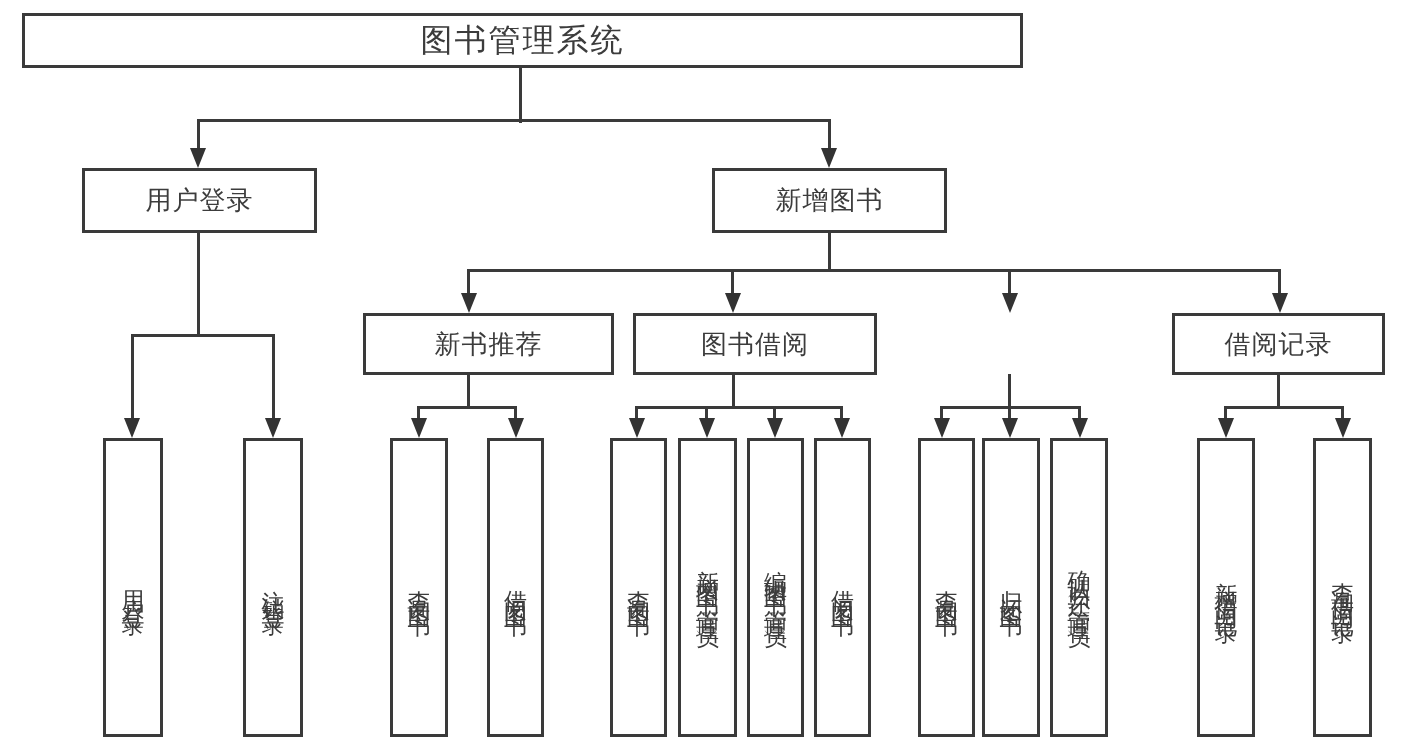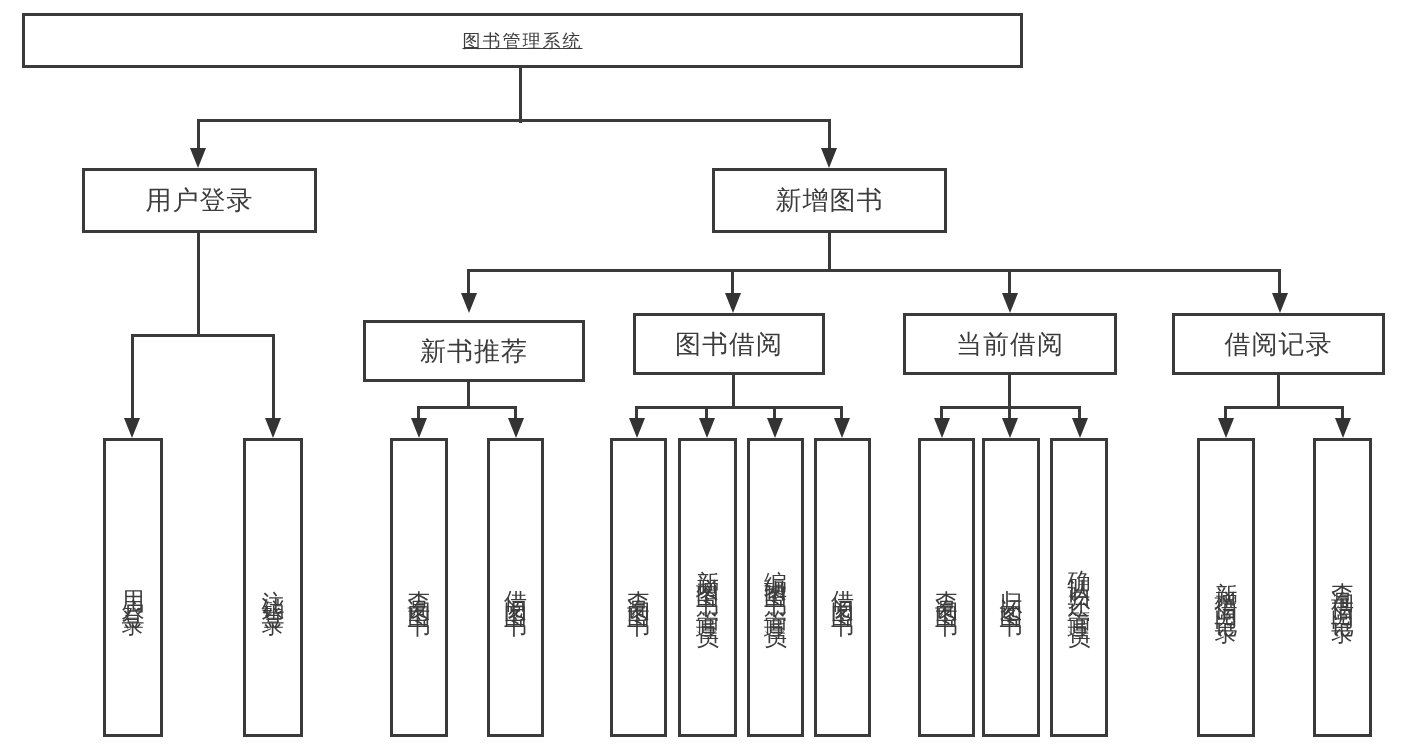--- a/index.html
+++ b/index.html
@@ -12,21 +12,21 @@
   }
   .box {
     position:absolute;
     box-sizing:border-box;
     border:3px solid #3a3a3a;
     background:#ffffff;
     color:#3c3c3c;
     display:flex; align-items:center; justify-content:center;
   }
   .hnode  { font-size:26px; letter-spacing:1px; }
-  .rootnode { font-size:18px; letter-spacing:2px;text-decoration:underline; }
+  .rootnode { font-size:32px; letter-spacing:2px; }
   .leaf {
     font-size:23px;
     writing-mode:vertical-rl;
     text-orientation:mixed;
     letter-spacing:8px;
     line-height:1;
   }
   .line { position:absolute; background:#3a3a3a; }
   .v { width:3px; }
   .h { height:3px; }
@@ -105,23 +105,22 @@
   <div class="arr" style="left:1002px;top:418px"></div>
   <div class="arr" style="left:1072px;top:418px"></div>
   <div class="arr" style="left:1218px;top:418px"></div>
   <div class="arr" style="left:1335px;top:418px"></div>
 
   <div class="box rootnode" style="left:22px;top:13px;width:1001px;height:55px">图书管理系统</div>
 
   <div class="box hnode" style="left:82px;top:168px;width:235px;height:65px">用户登录</div>
   <div class="box hnode" style="left:712px;top:168px;width:235px;height:65px">新增图书</div>
 
-  <div class="box hnode" style="left:363px;top:320px;width:222px;height:62px">新书推荐</div>
-  <div class="box hnode" style="left:633px;top:313px;width:192px;height:62px">图书借阅</div>
-  <div class="box hnode" style="left:903px;top:313px;width:214px;height:62px">当前借阅</div>
+  <div class="box hnode" style="left:363px;top:313px;width:251px;height:62px">新书推荐</div>
+  <div class="box hnode" style="left:633px;top:313px;width:244px;height:62px">图书借阅</div>
   <div class="box hnode" style="left:1172px;top:313px;width:213px;height:62px">借阅记录</div>
 
   <div class="box leaf" style="left:103px;top:438px;width:60px;height:299px">用户登录</div>
   <div class="box leaf" style="left:243px;top:438px;width:60px;height:299px">注销登录</div>
 
   <div class="box leaf" style="left:390px;top:438px;width:58px;height:299px">查询图书</div>
   <div class="box leaf" style="left:487px;top:438px;width:57px;height:299px">借阅图书</div>
 
   <div class="box leaf" style="left:610px;top:438px;width:57px;height:299px">查询图书</div>
   <div class="box leaf" style="left:678px;top:438px;width:59px;height:299px">新增图书（管理员）</div>

